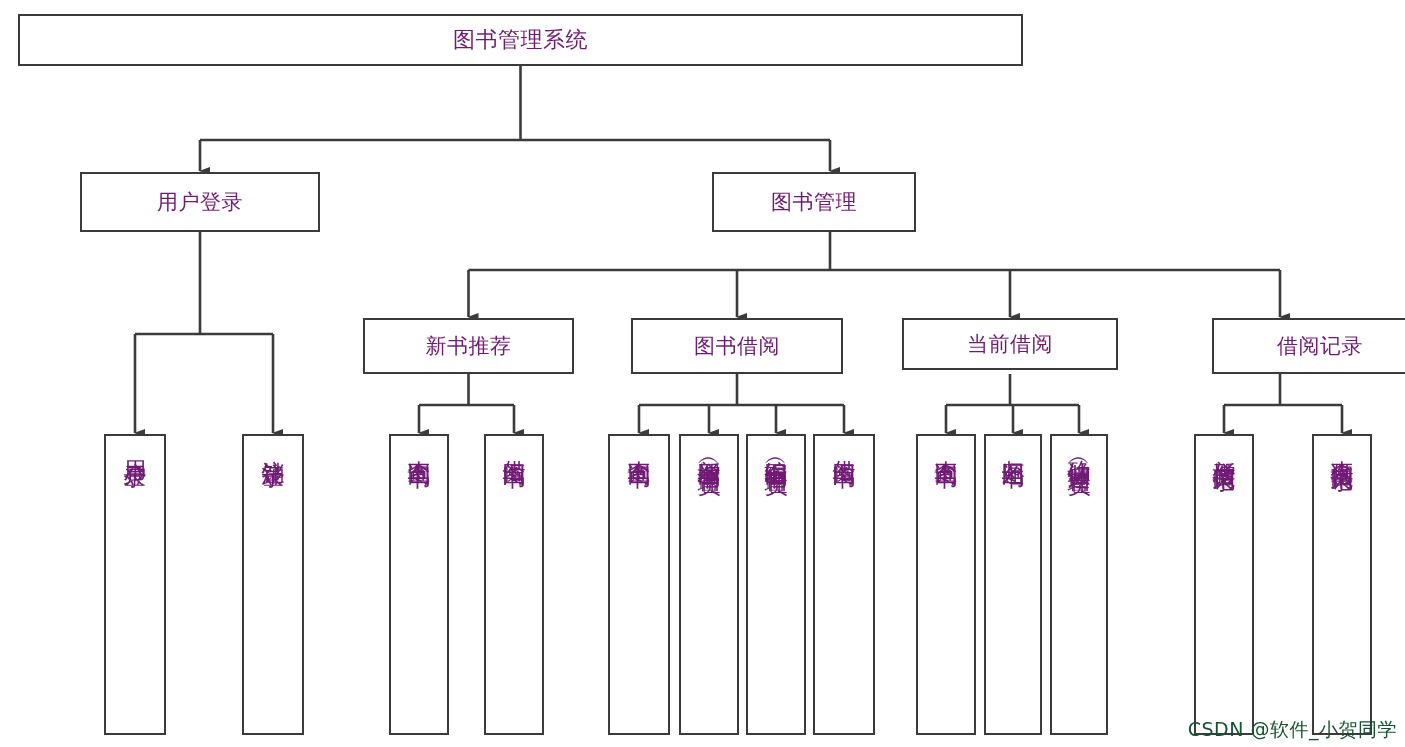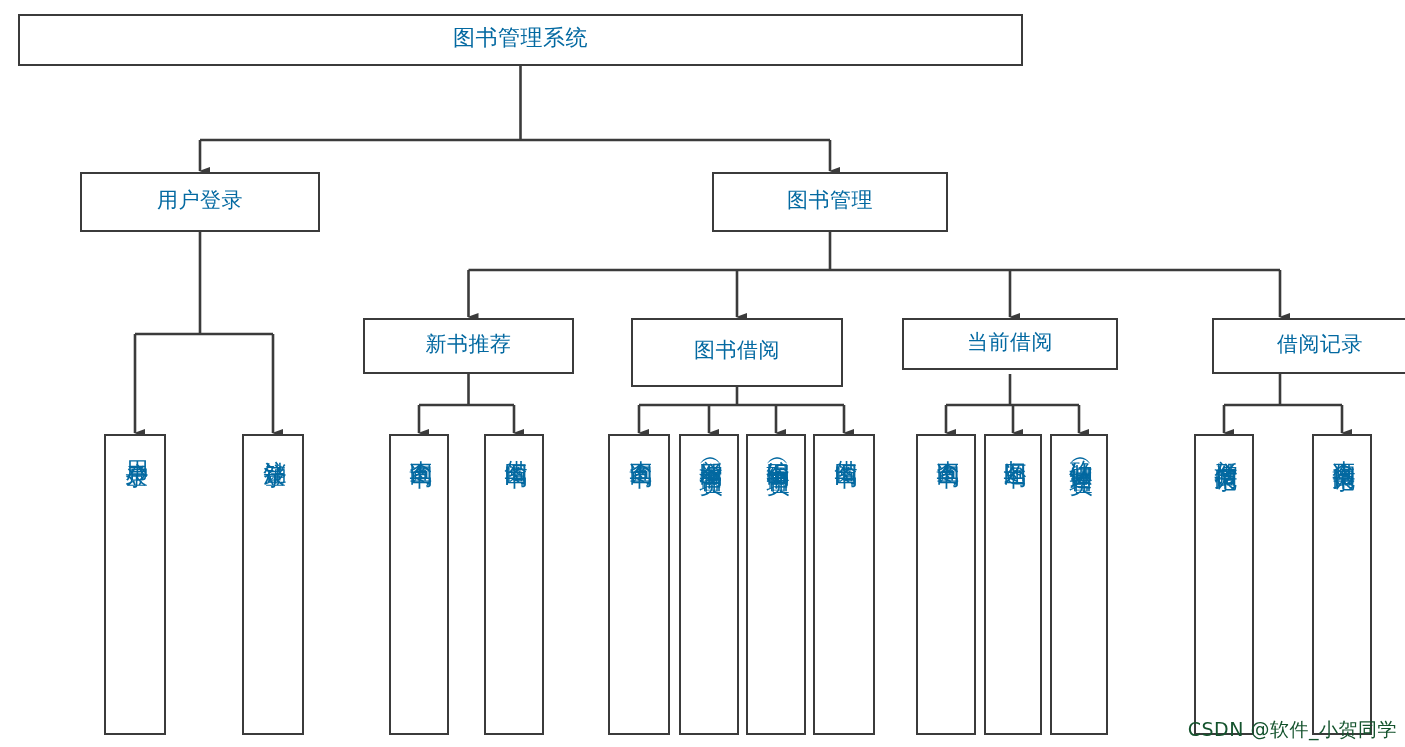--- a/index.html
+++ b/index.html
@@ -12,22 +12,21 @@
   svg#edges{position:absolute;left:0;top:0;width:1405px;height:747px;}
 
   .node{
     position:absolute;
     box-sizing:border-box;
     background:#ffffff;
     border:2.2px solid #3b3b3b;
     display:flex;
     align-items:center;
     justify-content:center;
-    color:#0369a1;
-    font-family:Liberation Mono, monospace;
+    color:#701a75;
   }
   .node .lbl{
     line-height:1.18;
     letter-spacing:0.5px;
     white-space:nowrap;
   }
   
   .node.h .lbl{font-size:21px;}
   .node.root .lbl{font-size:22px;}
   
@@ -103,27 +102,27 @@
         <path d="M1342,405 L1342,433" fill="none" stroke="#3b3b3b" stroke-width="2.6" stroke-linecap="butt" marker-end="url(#arrowhead)"></path>
       </g>
   </svg>
   <div id="node-layer">
       <div class="node h root" style="left: 18px; top: 14px; width: 1005px; height: 52px; border-color: rgb(59, 59, 59); background: rgb(255, 255, 255);">
         <span class="lbl">图书管理系统</span>
       </div>
       <div class="node h" style="left: 80px; top: 172px; width: 240px; height: 60px; border-color: rgb(59, 59, 59); background: rgb(255, 255, 255);">
         <span class="lbl">用户登录</span>
       </div>
-      <div class="node h" style="left: 712px; top: 172px; width: 236px; height: 60px; border-color: rgb(59, 59, 59); background: rgb(255, 255, 255);">
+      <div class="node h" style="left: 712px; top: 172px; width: 204px; height: 60px; border-color: rgb(59, 59, 59); background: rgb(255, 255, 255);">
         <span class="lbl">图书管理</span>
       </div>
       <div class="node h" style="left: 363px; top: 318px; width: 211px; height: 56px; border-color: rgb(59, 59, 59); background: rgb(255, 255, 255); align-items: center;">
         <span class="lbl">新书推荐</span>
       </div>
-      <div class="node h" style="left: 631px; top: 318px; width: 212px; height: 69px; border-color: rgb(59, 59, 59); background: rgb(255, 255, 255);">
+      <div class="node h" style="left: 631px; top: 318px; width: 212px; height: 56px; border-color: rgb(59, 59, 59); background: rgb(255, 255, 255);">
         <span class="lbl">图书借阅</span>
       </div>
       <div class="node h" style="left: 902px; top: 318px; width: 216px; height: 52px; border-color: rgb(59, 59, 59); background: rgb(255, 255, 255);">
         <span class="lbl">当前借阅</span>
       </div>
       <div class="node h" style="left: 1172px; top: 318px; width: 216px; height: 56px; border-color: rgb(59, 59, 59); background: rgb(255, 255, 255); margin-left: 40px;">
         <span class="lbl">借阅记录</span>
       </div>
       <div class="node v" style="left: 104px; top: 434px; width: 62px; height: 301px; border-color: rgb(59, 59, 59); background: rgb(255, 255, 255);">
         <span class="lbl">用户登录</span>

